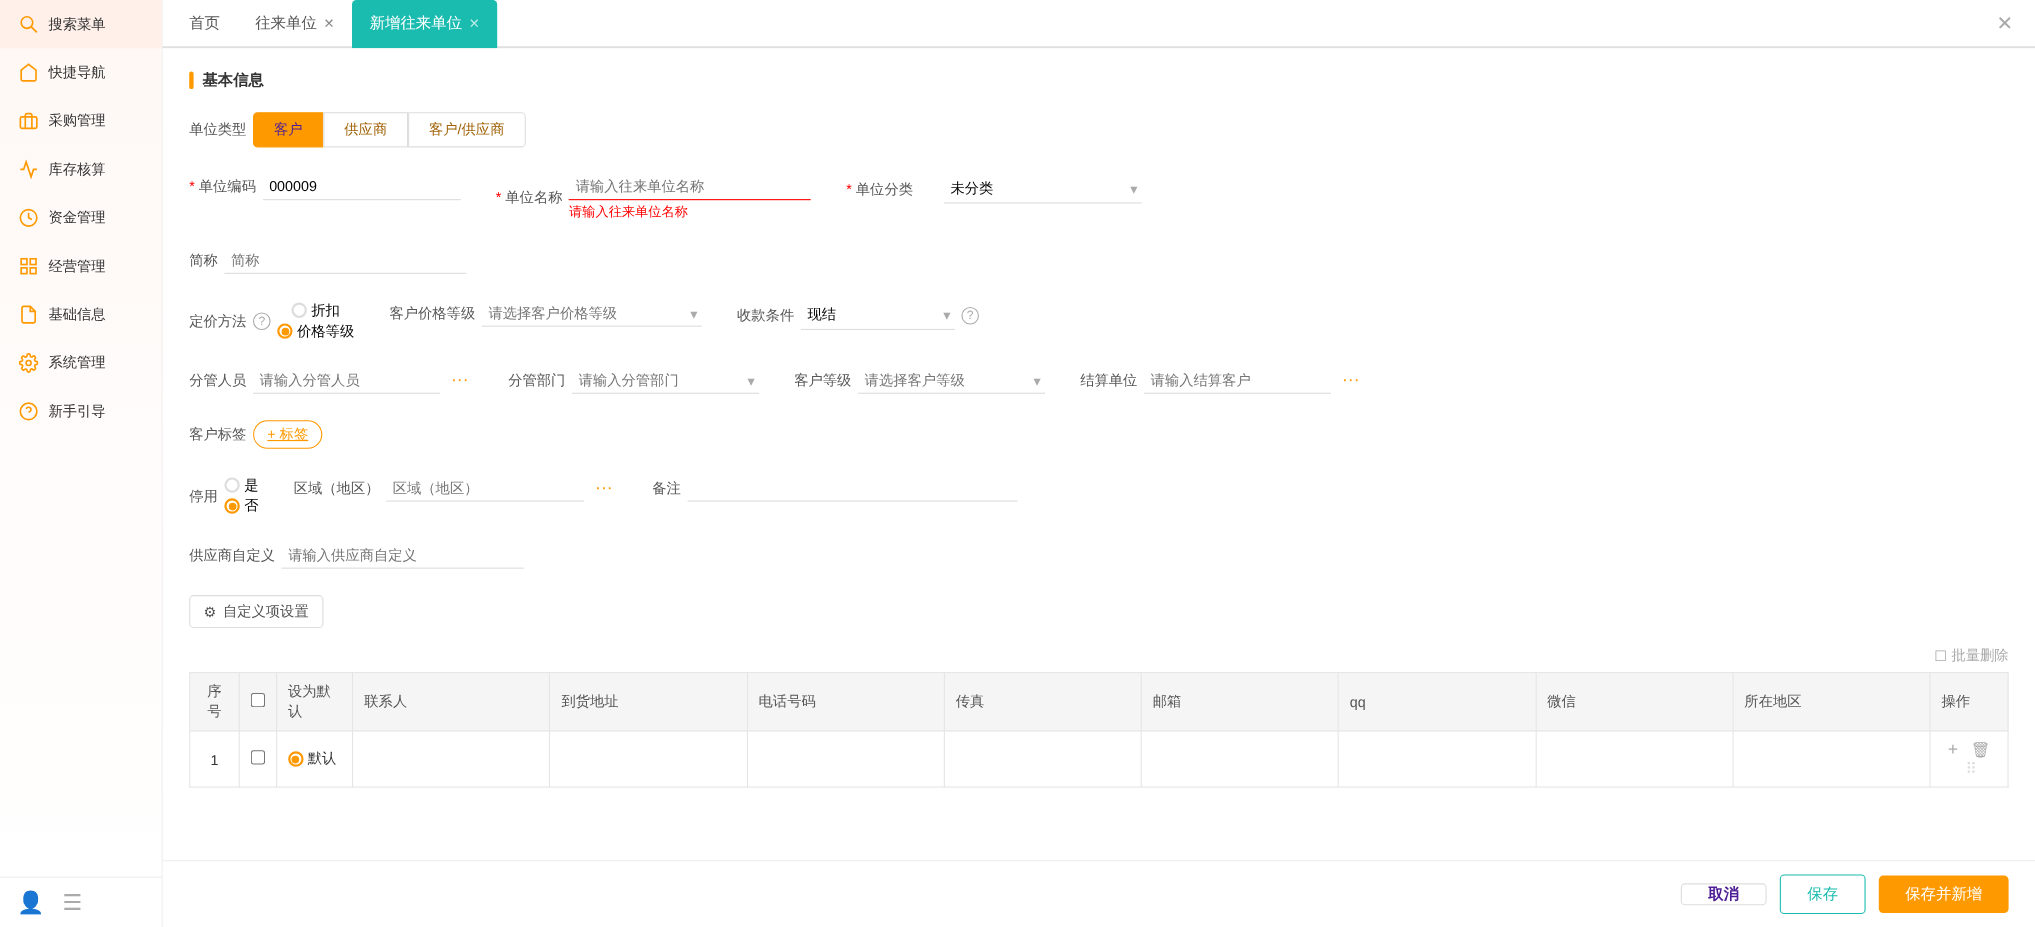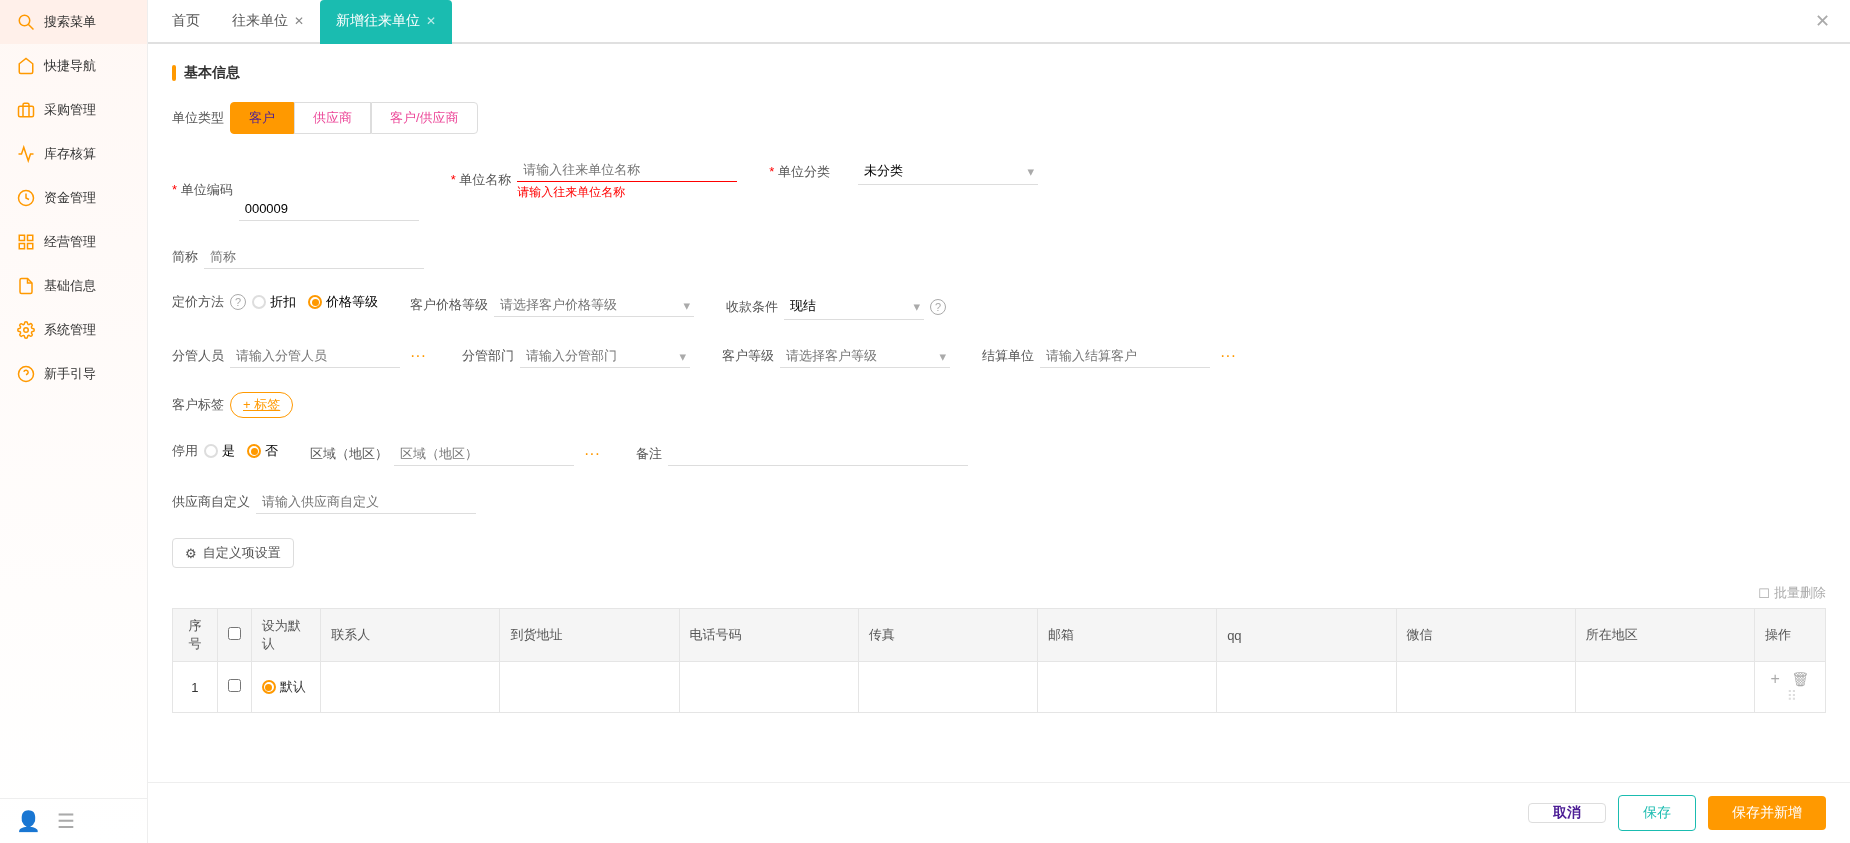--- a/index.html
+++ b/index.html
@@ -162,35 +162,36 @@
     .unit-type-group {
       display: flex;
       gap: 0;
     }
     .unit-btn {
       padding: 6px 18px;
       border: 1px solid #ddd;
       background: #fff;
       cursor: pointer;
       font-size: 13px;
-      color: #ec4899;
+      color: #a16207;
     }
     .unit-btn.active {
       background: #f90;
       border-color: #f90;
       color: #4c1d95;
     }
     .unit-btn:first-child { border-radius: 4px 0 0 4px; }
     .unit-btn:last-child { border-radius: 0 4px 4px 0; }
 
     
     .radio-group {
       display: flex;
       align-items: center;
-      gap: 12px;
+      gap: 1px;
+      flex-direction: column;
     }
     .radio-item {
       display: flex;
       align-items: center;
       gap: 4px;
       cursor: pointer;
     }
     .radio-circle {
       width: 14px;
       height: 14px;
@@ -460,21 +461,21 @@
           <button class="unit-btn active">客户</button>
           <button class="unit-btn">供应商</button>
           <button class="unit-btn">客户/供应商</button>
         </div>
       </div>
     </div>
 
     <div class="form-row">
       <div class="form-field">
         <span class="form-label required">单位编码</span>
-        <input class="form-input" type="text" value="000009" style="width: 180px; margin-top: 39px;">
+        <input class="form-input" type="text" value="000009" style="width: 180px;">
       </div>
       <div class="form-field">
         <span class="form-label required">单位名称</span>
         <div style="display:flex;flex-direction:column;">
           <input class="form-input error" type="text" style="width: 220px; border-bottom-color: red;" placeholder="请输入往来单位名称">
           <span class="error-msg">请输入往来单位名称</span>
         </div>
       </div>
       <div class="form-field">
         <span class="form-label required">单位分类</span>

